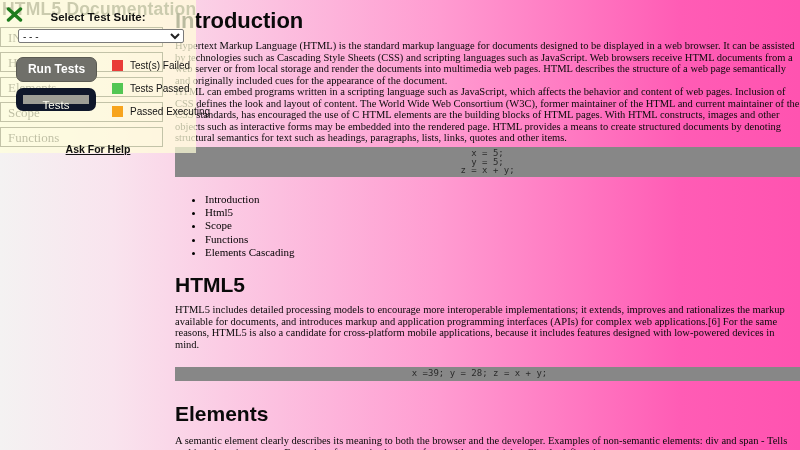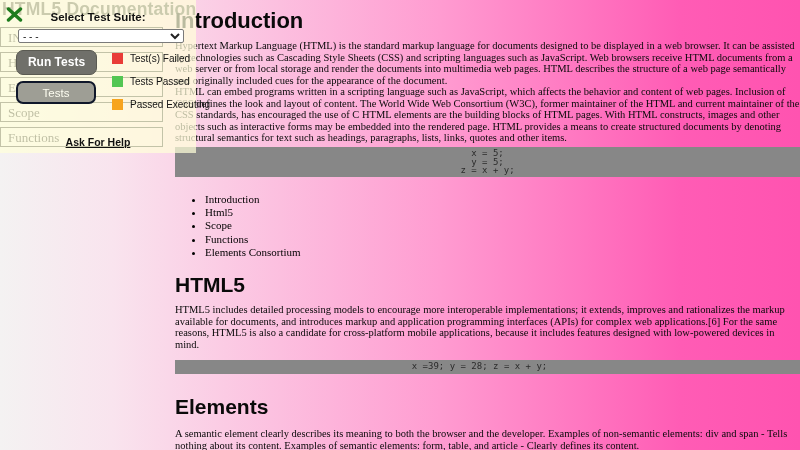--- a/index.html
+++ b/index.html
@@ -35,49 +35,49 @@
   }
   .h2-html5 { margin:15px 0 7px 0; }
   .h2-elements { margin:21px 0 9px 0; }
   .main p { font-size:10.5px; line-height:1.1; color:#090909; }
   .codeblock {
     background:#878787; color:#2b2b2b; text-align:center;
     font-family:"DejaVu Sans Mono", monospace; font-size:9px; line-height:1.0;
     padding:2px 12px; margin-top:3px;
   }
   .codeblock div { line-height:8.6px; }
-  .code-single { margin-top:10px; padding:2px 16px 3px 0; }
+  .code-single { margin-top:17px; padding:2px 16px 3px 0; }
   .toc { margin:16px 0 0 0; padding-left:30px; font-size:11px; }
   .toc li { line-height:1.12; margin-bottom:1px; }
 
   
   .panel {
     position:absolute; top:0; left:0; width:196px; height:153px; z-index:10;
     background:rgba(255,255,218,0.72);
     font-family:"Liberation Sans", sans-serif;
   }
   .close-btn { position:absolute; top:7px; left:6px; width:17px; height:15px; cursor:pointer; }
   .panel-title { text-align:center; padding-top:11px; font-size:11.5px; font-weight:bold; color:#111; }
   .suite-select {
     display:block; margin:6px 0 0 18px; width:166px; height:14px;
     font-size:10px; font-family:"Liberation Sans", sans-serif;
     border:1px solid #7a7a7a; border-radius:2px; background:#fff; color:#222;
   }
-  .panel-row { display:flex; margin-top:7px;justify-content:space-between; }
+  .panel-row { display:flex; margin-top:14px;justify-content:space-between; }
   .btn-col { margin-left:16px; display:flex; flex-direction:column; }
   .btn {
     font-family:"Liberation Sans", sans-serif; color:#fff; cursor:pointer;
     border-radius:7px; text-align:center;
   }
   .btn-run {
     width:81px; height:25px; background:#70706a; border:1px solid #5a5a52;
     font-size:12px; font-weight:600; line-height:23px;
   }
   .btn-tests {
-    width:80px; height:23px; background:#9e9e95; border:2px solid #0f172a;
+    width:80px; height:23px; background:#9e9e95; border:7px solid #0f172a;
     font-size:11.5px; color:#fdfdf0; line-height:21px; margin-top:6px;
   }
   .legend-col { margin-left:15px; padding-top:3px; }
   .legend-row { display:flex; align-items:center; margin-bottom:12px; height:11px; }
   .legend-swatch { width:11px; height:11px; margin-right:7px; flex:none; }
   .legend-label { font-size:10px; font-weight:400; color:#141414; white-space:nowrap; }
   .help-link {
     display:block; text-align:center; margin-top:14px; font-size:10.5px;
     font-weight:bold; color:#101010; text-decoration:underline; cursor:pointer;
   }
@@ -104,21 +104,21 @@
     <div>x = 5;</div>
     <div>y = 5;</div>
     <div>z = x + y;</div>
   </div>
 
   <ul class="toc">
     <li>Introduction</li>
     <li>Html5</li>
     <li>Scope</li>
     <li>Functions</li>
-    <li>Elements Consortium</li>
+    <li>Elements Cascading</li>
   </ul>
 
   <h2 class="h2-html5">HTML5</h2>
   <p>HTML5 includes detailed processing models to encourage more interoperable implementations; it extends, improves and rationalizes the markup available for documents, and introduces markup and application programming interfaces (APIs) for complex web applications.[6] For the same reasons, HTML5 is also a candidate for cross-platform mobile applications, because it includes features designed with low-powered devices in mind.</p>
 
   <div class="codeblock code-single">
     <div>x =39; y = 28; z = x + y;</div>
   </div>
 
   <h2 class="h2-elements">Elements</h2>

